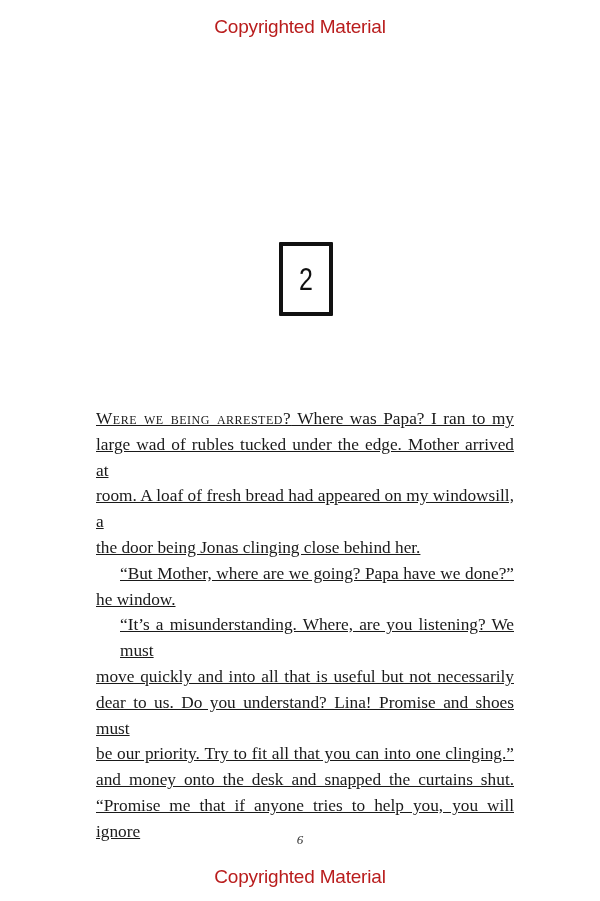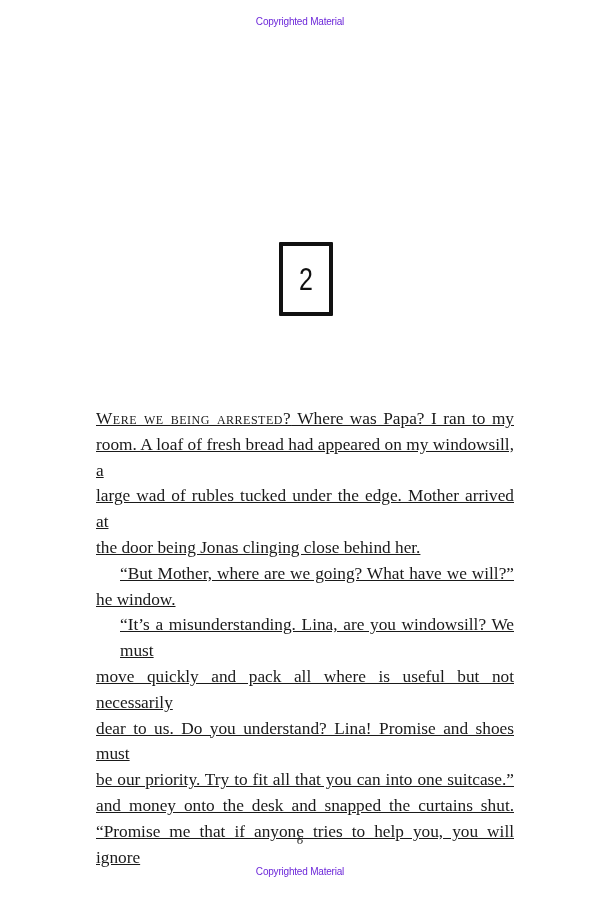--- a/index.html
+++ b/index.html
@@ -1,19 +1,19 @@
 <!DOCTYPE html>
 <html><head>
   <meta charset="utf-8">
   <style>
     html, body { margin: 0; padding: 0; background: #ffffff; }
     body { width: 600px; height: 901px; position: relative; overflow: hidden; }
     .watermark {
       position: absolute; left: 0; width: 600px; text-align: center;
-      font-family: "Liberation Sans", sans-serif; font-size: 10px; color: #6d28d9;
+      font-family: "Liberation Sans", sans-serif; font-size: 19px; color: #b91c1c;
       letter-spacing: -0.2px;
     }
     .wm-top { top: 16px; }
     .wm-bottom { top: 866px; }
     .chapter-box {
       position: absolute; left: 279px; top: 242px; width: 46px; height: 66px;
       border: 4px solid #111; box-sizing: content-box;
       display: flex; align-items: center; justify-content: center;
       border-radius: 1px;
     }
@@ -40,33 +40,33 @@
 
 <div class="watermark wm-top">Copyrighted Material</div>
 
 <div class="chapter-box">
   <span class="chapter-num">2</span>
 </div>
 
 <div class="body-text">
   <p>
     <span class="line"><span class="smallcaps">Were we being arrested?</span><span> Where was Papa? I ran to my</span></span>
+    <span class="line">large wad of rubles tucked under the edge. Mother arrived at</span>
     <span class="line">room. A loaf of fresh bread had appeared on my windowsill, a</span>
-    <span class="line">large wad of rubles tucked under the edge. Mother arrived at</span>
     <span class="line last">the door being Jonas clinging close behind her.</span>
   </p>
   <p>
-    <span class="line" style="padding-left:24px;">“But Mother, where are we going? What have we will?”</span>
+    <span class="line" style="padding-left:24px;">“But Mother, where are we going? Papa have we done?”</span>
     <span class="line last">he window.</span>
   </p>
   <p>
-    <span class="line" style="padding-left:24px;">“It’s a misunderstanding. Lina, are you windowsill? We must</span>
-    <span class="line">move quickly and pack all where is useful but not necessarily</span>
+    <span class="line" style="padding-left:24px;">“It’s a misunderstanding. Where, are you listening? We must</span>
+    <span class="line">move quickly and into all that is useful but not necessarily</span>
     <span class="line">dear to us. Do you understand? Lina! Promise and shoes must</span>
-    <span class="line">be our priority. Try to fit all that you can into one suitcase.”</span>
+    <span class="line">be our priority. Try to fit all that you can into one clinging.”</span>
     <span class="line">and money onto the desk and snapped the curtains shut.</span>
     <span class="line">“Promise me that if anyone tries to help you, you will ignore</span>
 
   </p>
 </div>
 
 <div class="folio">6</div>
 
 <div class="watermark wm-bottom">Copyrighted Material</div>
 

